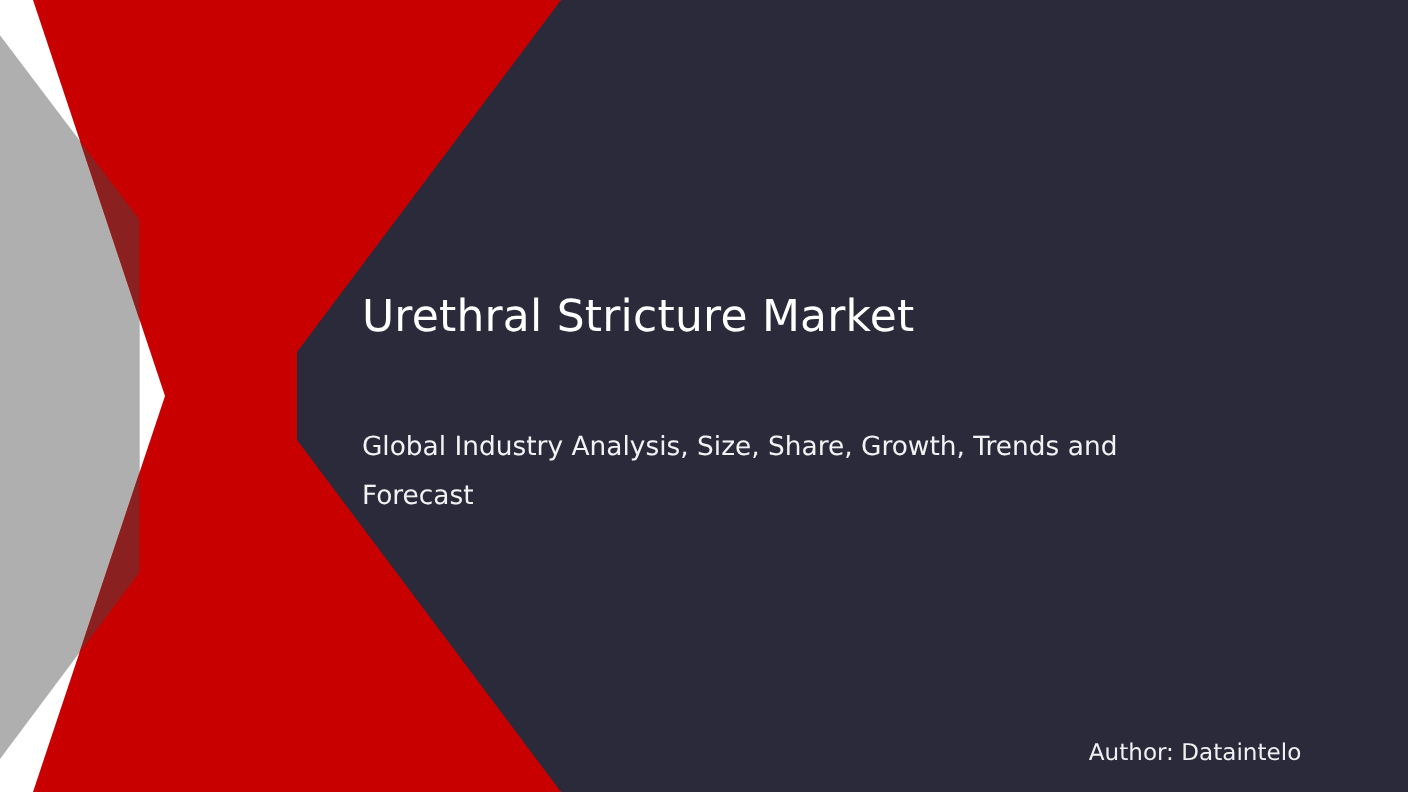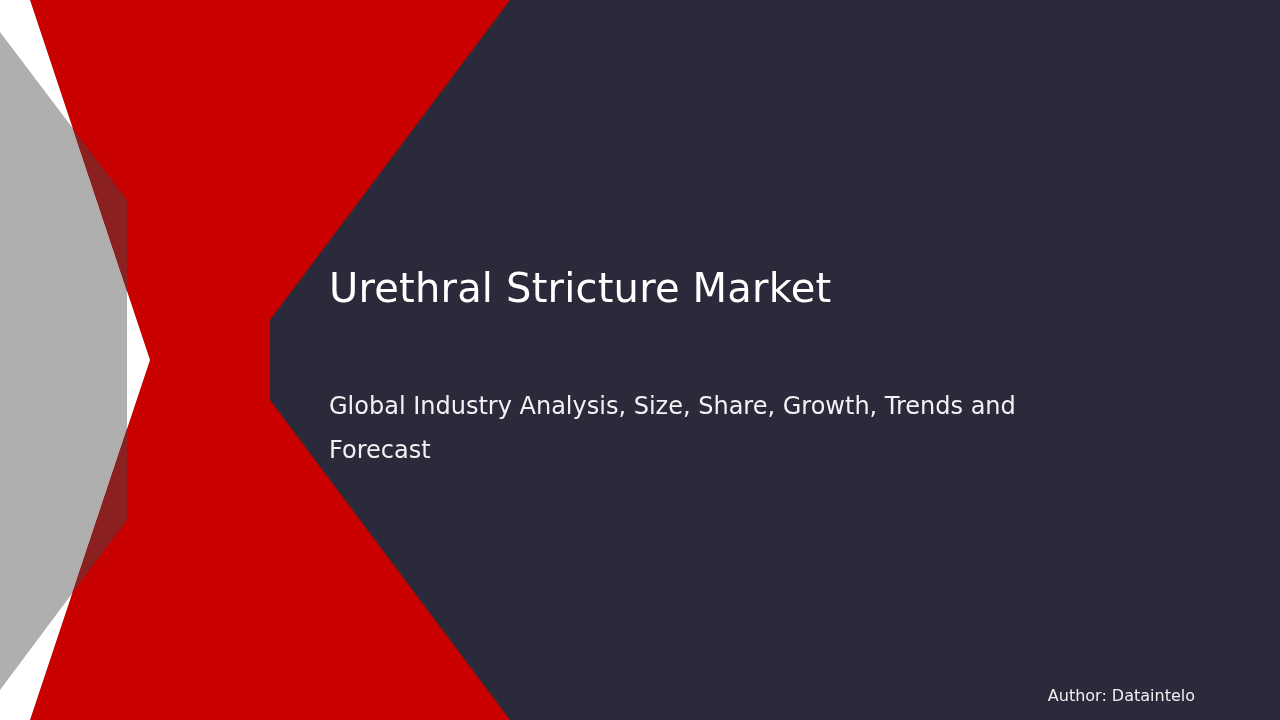--- a/index.html
+++ b/index.html
@@ -59,24 +59,24 @@
     font-size: 24px;
     line-height: 44px;
     color: #f2f2f4;
   }
   .author {
     position: absolute;
     left: 0px;
     top: 670px;
     width: 1155px;
     text-align: right;
-    margin: 12px;
+    margin: 0;
     font-family: "DejaVu Sans", sans-serif;
     font-weight: 400;
-    font-size: 16px;
+    font-size: 21px;
     line-height: 28px;
     color: #f0f0f2;
     padding-left: 28px;
   }
 </style>
 </head>
 <body>
 
 <div id="slide">
 

